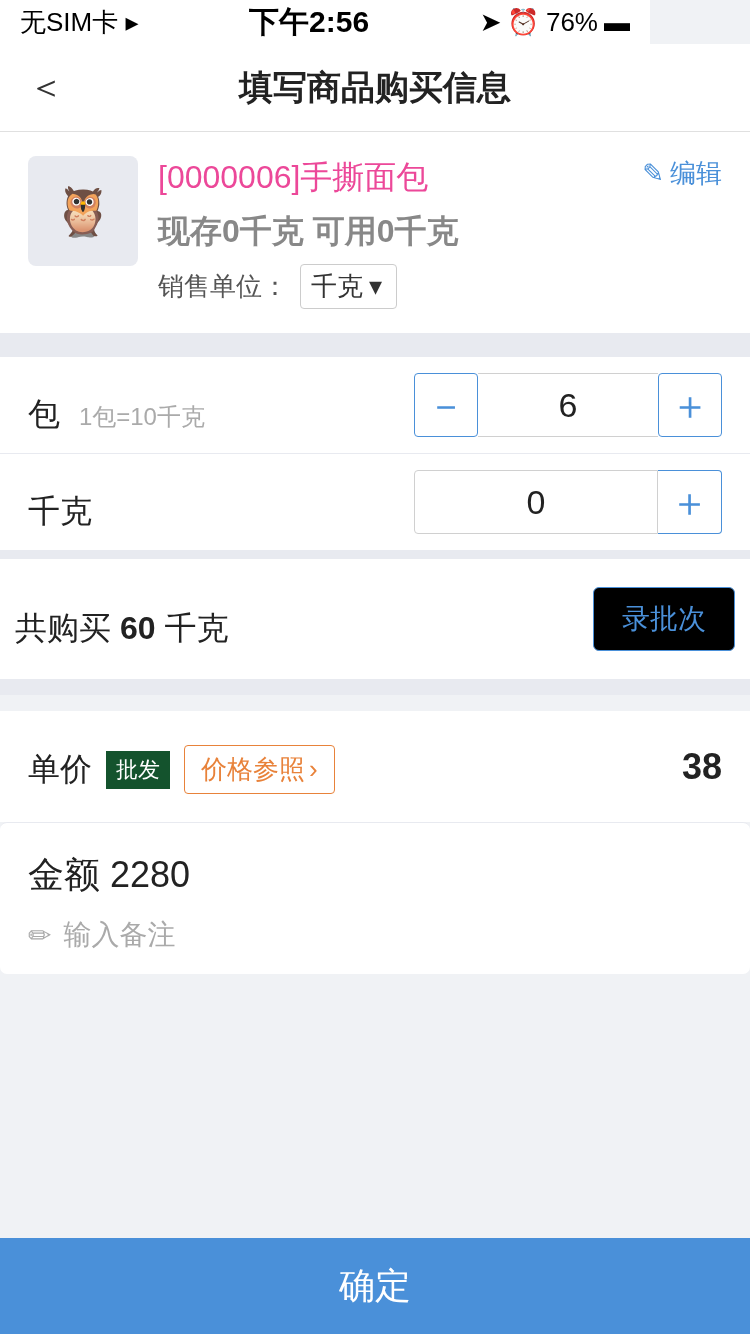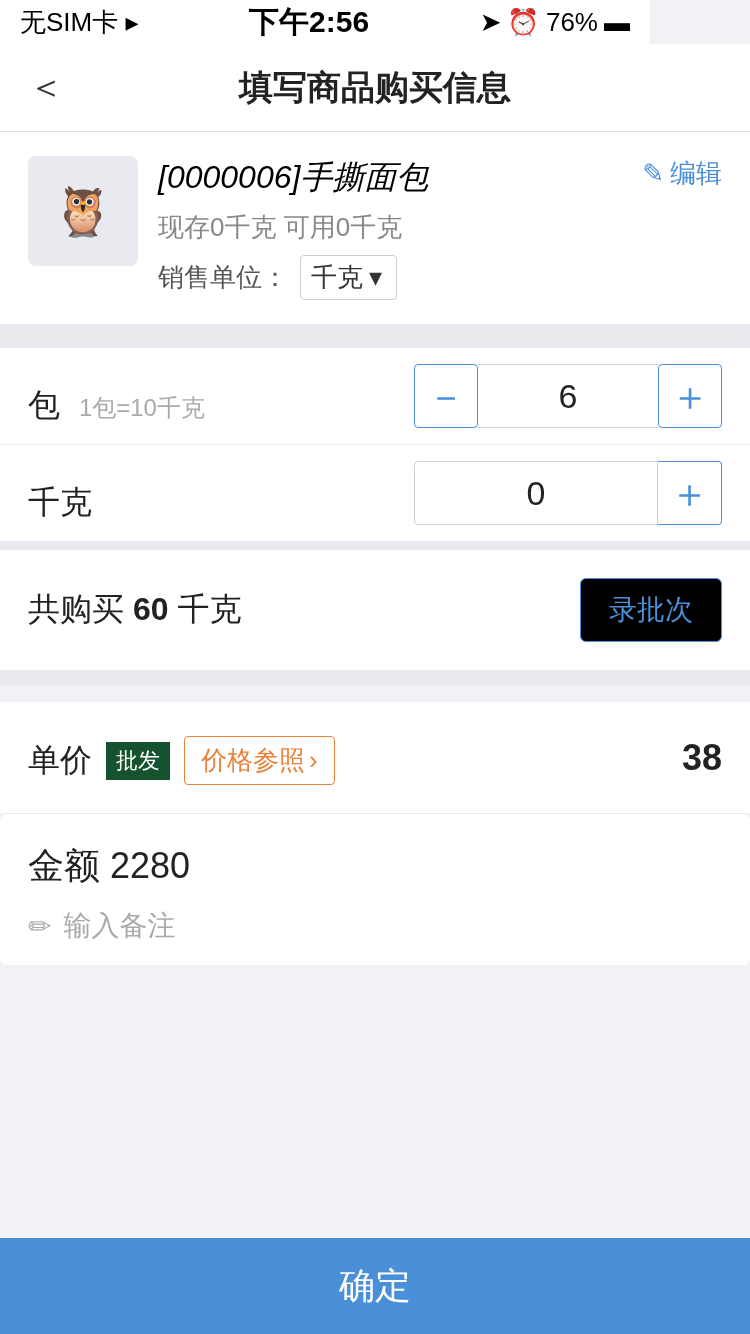--- a/index.html
+++ b/index.html
@@ -73,29 +73,29 @@
       justify-content: center;
       flex-shrink: 0;
     }
     .owl-icon {
       font-size: 48px;
       color: #aab;
     }
     .product-info { flex: 1; }
     .product-name {
       font-size: 32px;
-      color: #000000;
+      color: #ec4899;
       font-weight: 500;
       margin-bottom: 10px;
-      font-style: italic;
     }
     .product-stock {
-      font-size: 26px;
+      font-size: 32px;
       color: #888;
       margin-bottom: 10px;
+      font-weight: bold;
     }
     .product-unit {
       font-size: 26px;
       color: #555;
       display: flex;
       align-items: center;
       gap: 12px;
     }
     .unit-dropdown {
       border: 1px solid #ccc;
@@ -186,23 +186,23 @@
       border-radius: 4px 0 0 4px;
     }
     .qty-btn-right {
       border-radius: 0 4px 4px 0;
       border-left: none;
     }
 
     
     .total-row {
       background: #fff;
-      padding: 28px 28px;
-      display: flex;
-      align-items: center;
+      padding: 28px 15px;
+      display: flex;
+      align-items: flex-end;
       justify-content: space-between;
       border-top: 8px solid #e8eaf0;
     }
     .total-text {
       font-size: 32px;
       color: #222;
     }
     .total-text .highlight { color: #222; font-weight: 600; }
     .batch-btn {
       border: 1.5px solid #4a90d9;

